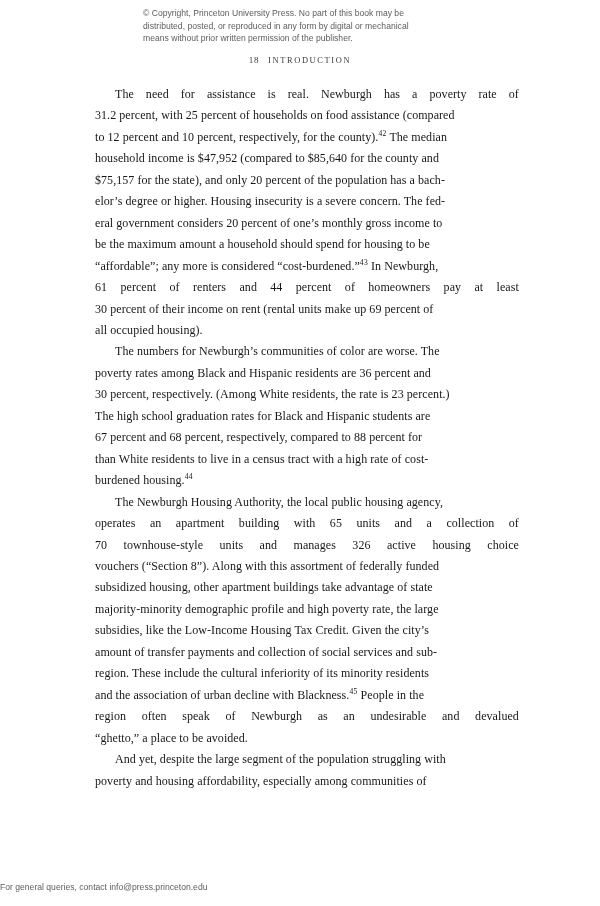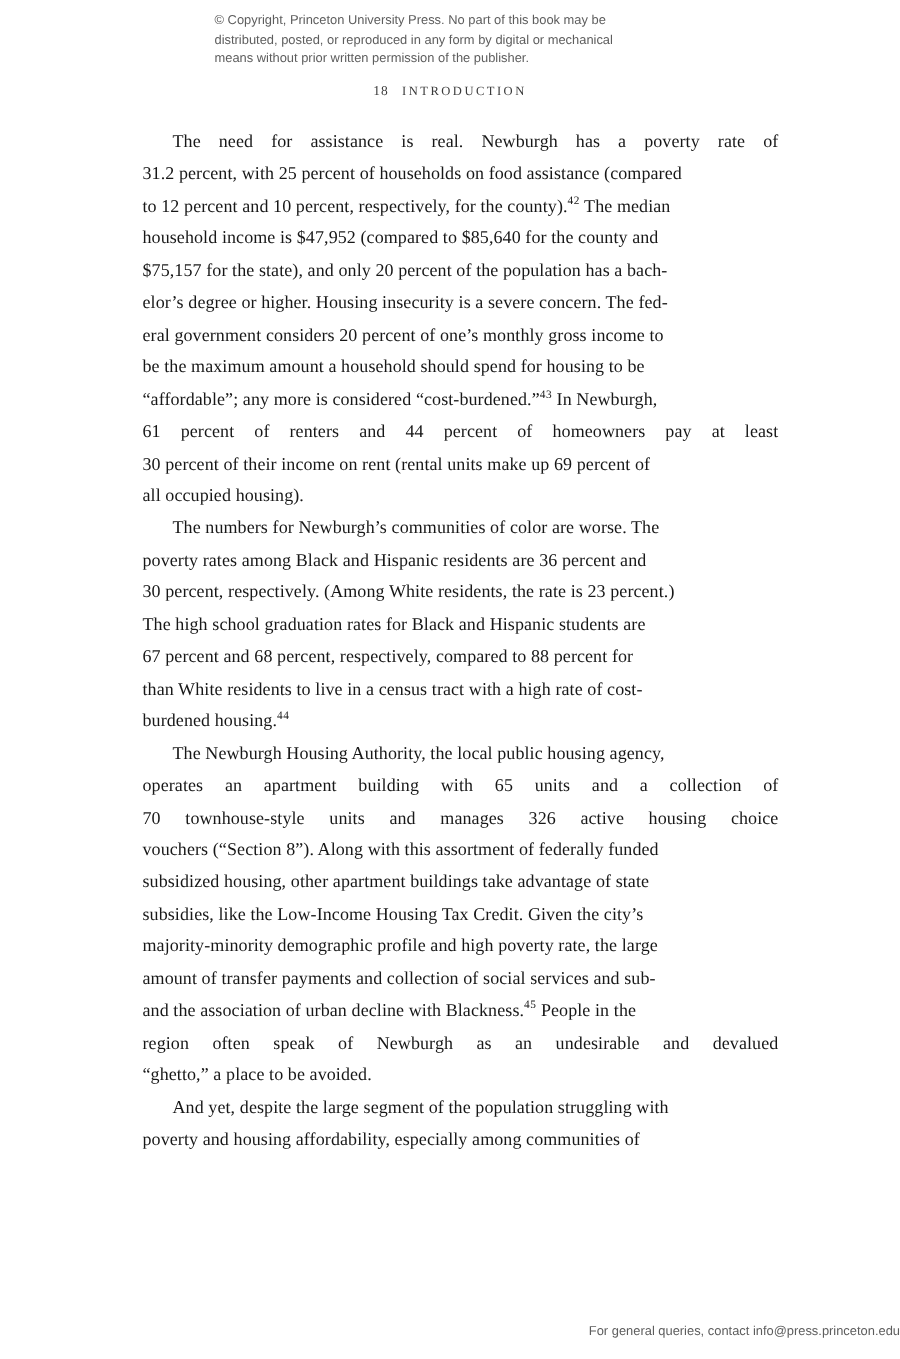--- a/index.html
+++ b/index.html
@@ -94,21 +94,21 @@
     line-height: 0;
     letter-spacing: 0.3px;
   }
 
   
   .footer-notice {
     position: absolute;
     left: 0;
     top: 882px;
     width: 600px;
-    text-align: right;
+    text-align: left;
     font-family: "Liberation Sans", sans-serif;
     font-size: 8.6px;
     color: #5d5d5d;
   }
 </style>
 </head>
 <body>
 
 <div class="copyright-notice">
   <span class="cline">© Copyright, Princeton University Press. No part of this book may be</span>
@@ -143,23 +143,24 @@
       <span class="ln" style="display: block;">67 percent and 68 percent, respectively, compared to 88 percent for</span>
       <span class="ln" style="display: block;">than White residents to live in a census tract with a high rate of cost-</span>
       <span class="ln" style="display: block;"><span>burdened housing.</span><sup>44</sup></span>
     </p>
     <p class="para">
       <span class="ln indent" style="display: block;">The Newburgh Housing Authority, the local public housing agency,</span>
       <span class="jline"><span class="seg">operates</span><span class="seg">an</span><span class="seg">apartment</span><span class="seg">building</span><span class="seg">with</span><span class="seg">65</span><span class="seg">units</span><span class="seg">and</span><span class="seg">a</span><span class="seg">collection</span><span class="seg">of</span></span>
       <span class="jline"><span class="seg">70</span><span class="seg">townhouse-style</span><span class="seg">units</span><span class="seg">and</span><span class="seg">manages</span><span class="seg">326</span><span class="seg">active</span><span class="seg">housing</span><span class="seg">choice</span></span>
       <span class="ln" style="display: block;">vouchers (“Section 8”). Along with this assortment of federally funded</span>
       <span class="ln" style="display: block;">subsidized housing, other apartment buildings take advantage of state</span>
+      <span class="ln" style="display: block;">majority-minority demographic profile and high poverty rate, the large</span>
       <span class="ln" style="display: block;">subsidies, like the Low-Income Housing Tax Credit. Given the city’s</span>
-      <span class="ln" style="display: block;">majority-minority demographic profile and high poverty rate, the large</span>
       <span class="ln" style="display: block;">amount of transfer payments and collection of social services and sub-</span>
+      <span class="ln" style="display: block;">region. These include the cultural inferiority of its minority residents</span>
       <span class="ln" style="display: block;"><span>and the association of urban decline with Blackness.</span><sup>45</sup><span> People in the</span></span>
       <span class="jline"><span class="seg">region</span><span class="seg">often</span><span class="seg">speak</span><span class="seg">of</span><span class="seg">Newburgh</span><span class="seg">as</span><span class="seg">an</span><span class="seg">undesirable</span><span class="seg">and</span><span class="seg">devalued</span></span>
       <span class="ln" style="display: block;">“ghetto,” a place to be avoided.</span>
     </p>
     <p class="para">
       <span class="ln indent" style="display: block;">And yet, despite the large segment of the population struggling with</span>
       <span class="ln" style="display: block;">poverty and housing affordability, especially among communities of</span>
     </p>
   </div>
 

